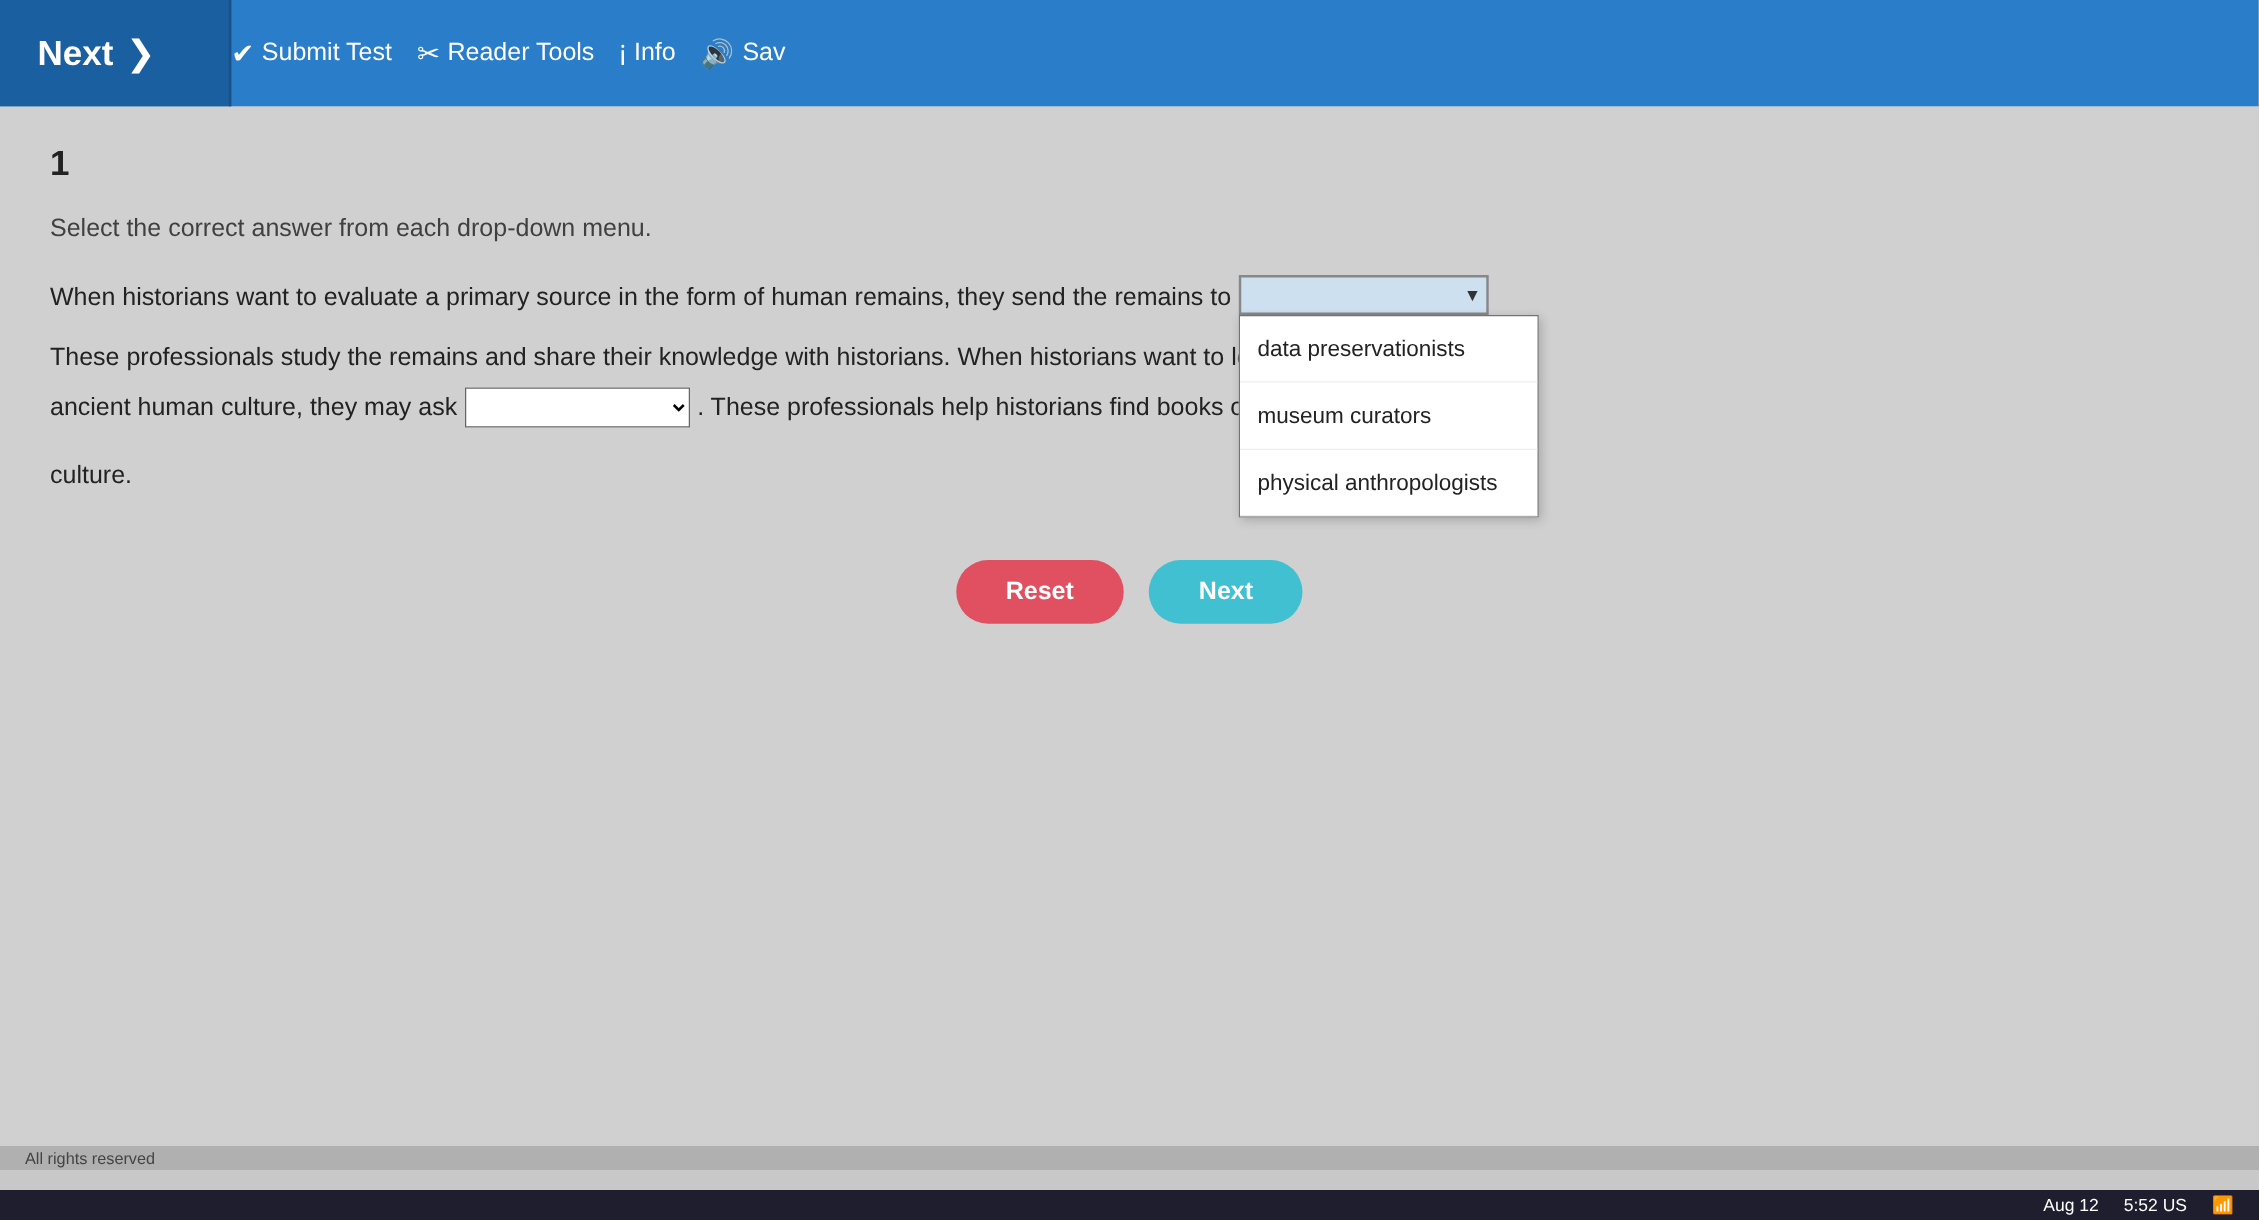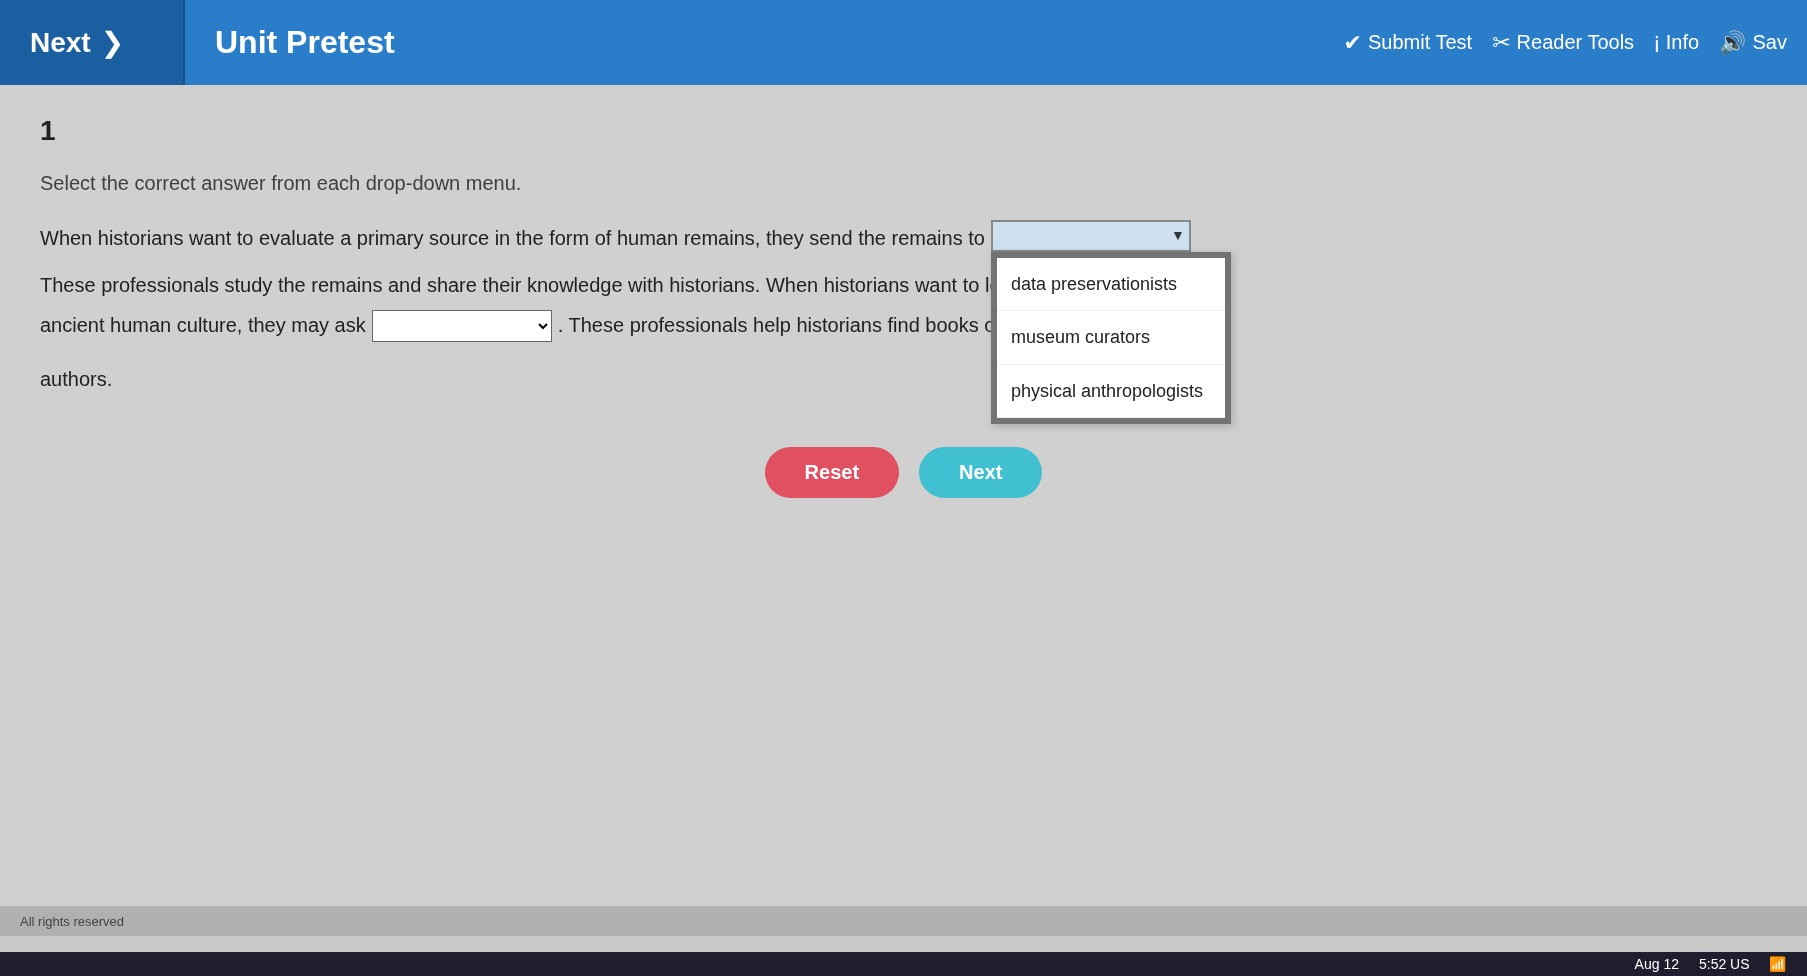--- a/index.html
+++ b/index.html
@@ -114,21 +114,21 @@
       font-size: 18px;
       min-width: 180px;
       appearance: auto;
       cursor: pointer;
     }
 
     
     .dropdown-popup {
       position: absolute;
       background: white;
-      border: 6px solid #737373;
+      border: 1px solid #737373;
       box-shadow: 2px 2px 8px rgba(0,0,0,0.2);
       z-index: 100;
       min-width: 220px;
       top: 100%;
       left: 0;
     }
 
     .dropdown-popup-item {
       padding: 10px 14px;
       font-size: 18px;
@@ -212,39 +212,36 @@
       font-size: 14px;
       color: #333;
       pointer-events: none;
     }
 
     .copyright-bar {
       position: fixed;
       bottom: 40px;
       left: 0;
       right: 0;
-      height: 30px;
+      height: 19px;
       background: #b0b0b0;
       display: flex;
       align-items: center;
       padding-left: 20px;
       font-size: 13px;
       color: #444;
     }
   </style>
 </head>
 <body>
 
 <div class="top-bar">
   <div class="next-btn-area">
     <span class="next-btn-label">Next</span>
     <span class="next-arrow">❯</span>
-  </div>
-  <div class="title-area">
-    <span class="page-title">Unit Pretest</span>
   </div>
   <div class="top-right-controls">
     <div class="top-control-item">
       <span class="top-control-icon">✔</span>
       <span>Submit Test</span>
     </div>
     <div class="top-control-item">
       <span class="top-control-icon">✂</span>
       <span>Reader Tools</span>
     </div>
@@ -295,21 +292,21 @@
           <option value="librarians">librarians</option>
           <option value="archivists">archivists</option>
           <option value="curators">curators</option>
         </select>
       </div>
       <span style="font-size:20px; margin-left:6px;">. These professionals help historians find books on th</span>
       <span style="font-size:20px;">le</span>
     </div>
 
     <div style="font-size:20px;">
-      <span>authors.</span>
+      <span>culture.</span>
     </div>
   </div>
 
   <div class="buttons-area">
     <button class="btn-reset">Reset</button>
     <button class="btn-next">Next</button>
   </div>
 </div>
 
 <div class="copyright-bar">

